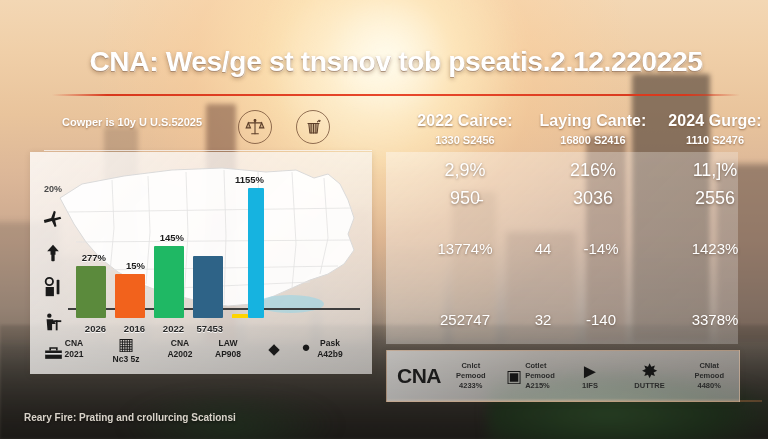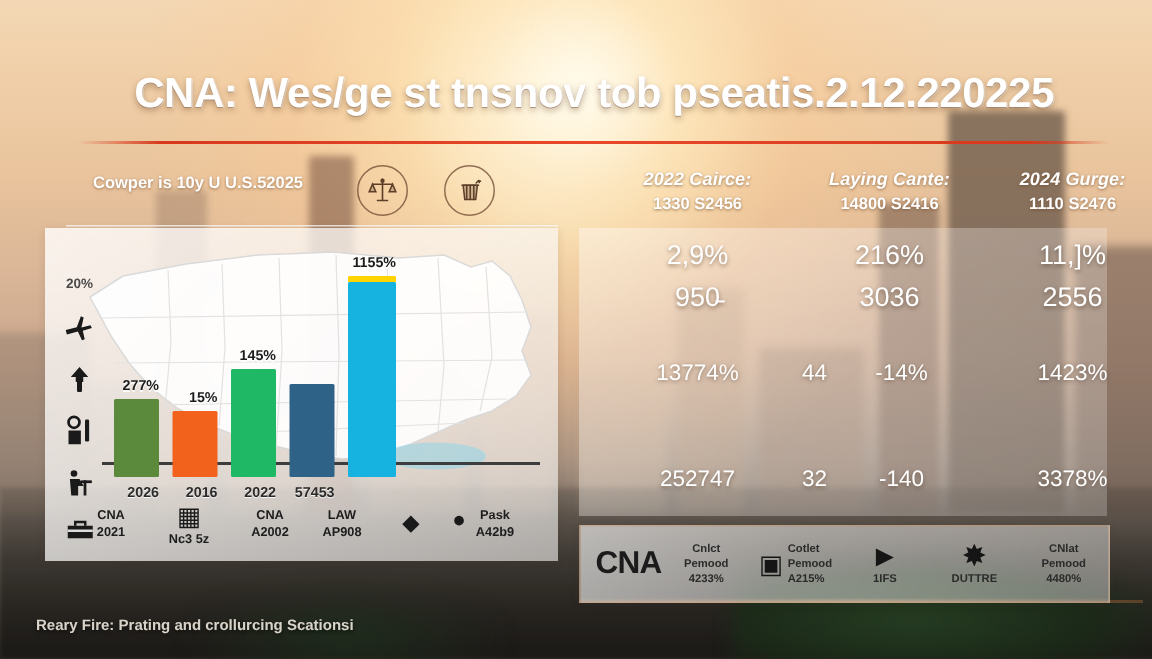--- a/index.html
+++ b/index.html
@@ -104,21 +104,21 @@
   #subhead-rule{
     position:absolute;left:44px;right:420px;top:46px;height:1px;
     background:rgba(255,255,255,.75);
   }
 
   .colhead{
     position:absolute;top:8px;width:150px;text-align:center;
     color:#ffffff;
     text-shadow:0 1px 2px rgba(110,70,40,.65);
   }
-  .colhead .ch-title{display:block;font-size:12px;font-weight:700;letter-spacing:.1px;font-style:italic;}
+  .colhead .ch-title{display:block;font-size:16px;font-weight:700;letter-spacing:.1px;}
   .colhead .ch-val{display:block;font-size:11px;font-weight:600;margin-top:4px;}
   #colhead-0{left:390px;}
   #colhead-1{left:518px;}
   #colhead-2{left:640px;}
 
   
   #chart-panel{
     left:30px;top:152px;width:342px;height:222px;
   }
   #usmap{position:absolute;left:22px;top:2px;width:318px;height:166px;opacity:.97;}
@@ -131,21 +131,21 @@
   }
   #sideicon-0{top:54px;}
   #sideicon-1{top:88px;}
   #sideicon-2{top:122px;}
   #sideicon-3{top:158px;}
   #sideicon-4{top:188px;}
 
   #bars{position:absolute;left:40px;top:8px;width:240px;height:172px;}
   .bar-col{
     position:absolute;bottom:14px;width:30px;
-    display:flex;flex-direction:column;justify-content:flex-end;align-items:flex-end;
+    display:flex;flex-direction:row;justify-content:flex-end;align-items:flex-end;
   }
   .bar-val{
     position:absolute;bottom:100%;margin-bottom:3px;
     font-size:9.5px;font-weight:700;color:#1d1d1d;white-space:nowrap;
     text-shadow:0 1px 0 rgba(255,255,255,.9);
   }
   .bar-rect{width:100%;border-radius:1px;}
   .bar-cap{width:100%;height:4px;background:#ffd400;border-radius:1px 1px 0 0;}
   .bar-x{
     position:absolute;top:100%;margin-top:5px;
@@ -273,21 +273,21 @@
     </div>
 
     <div id="subhead-rule"></div>
 
     <div class="colhead" id="colhead-0">
       <span class="ch-title">2022 Cairce:</span>
       <span class="ch-val">1330 S2456</span>
     </div>
     <div class="colhead" id="colhead-1">
       <span class="ch-title">Laying Cante:</span>
-      <span class="ch-val">14800 S2416</span>
+      <span class="ch-val">16800 S2416</span>
     </div>
     <div class="colhead" id="colhead-2">
       <span class="ch-title">2024 Gurge:</span>
       <span class="ch-val">1110 S2476</span>
     </div>
   </div>
 
   <div class="panel" id="chart-panel">
 
     <svg id="usmap" viewBox="0 0 318 166">

